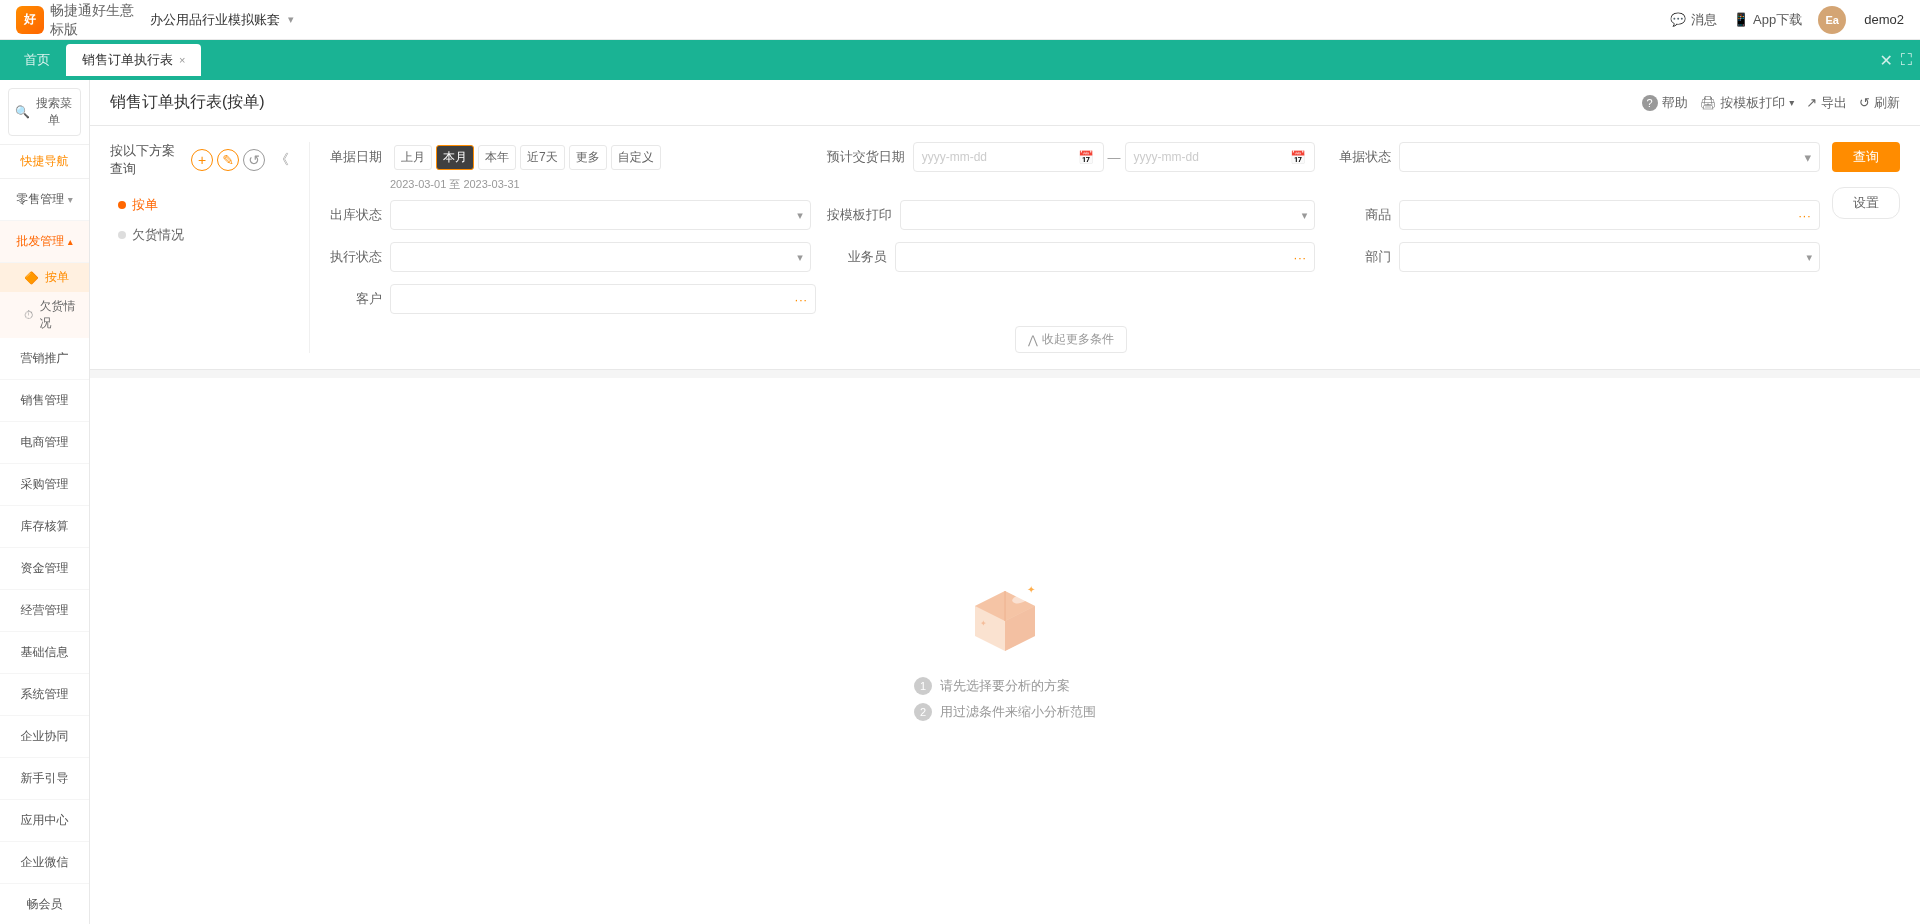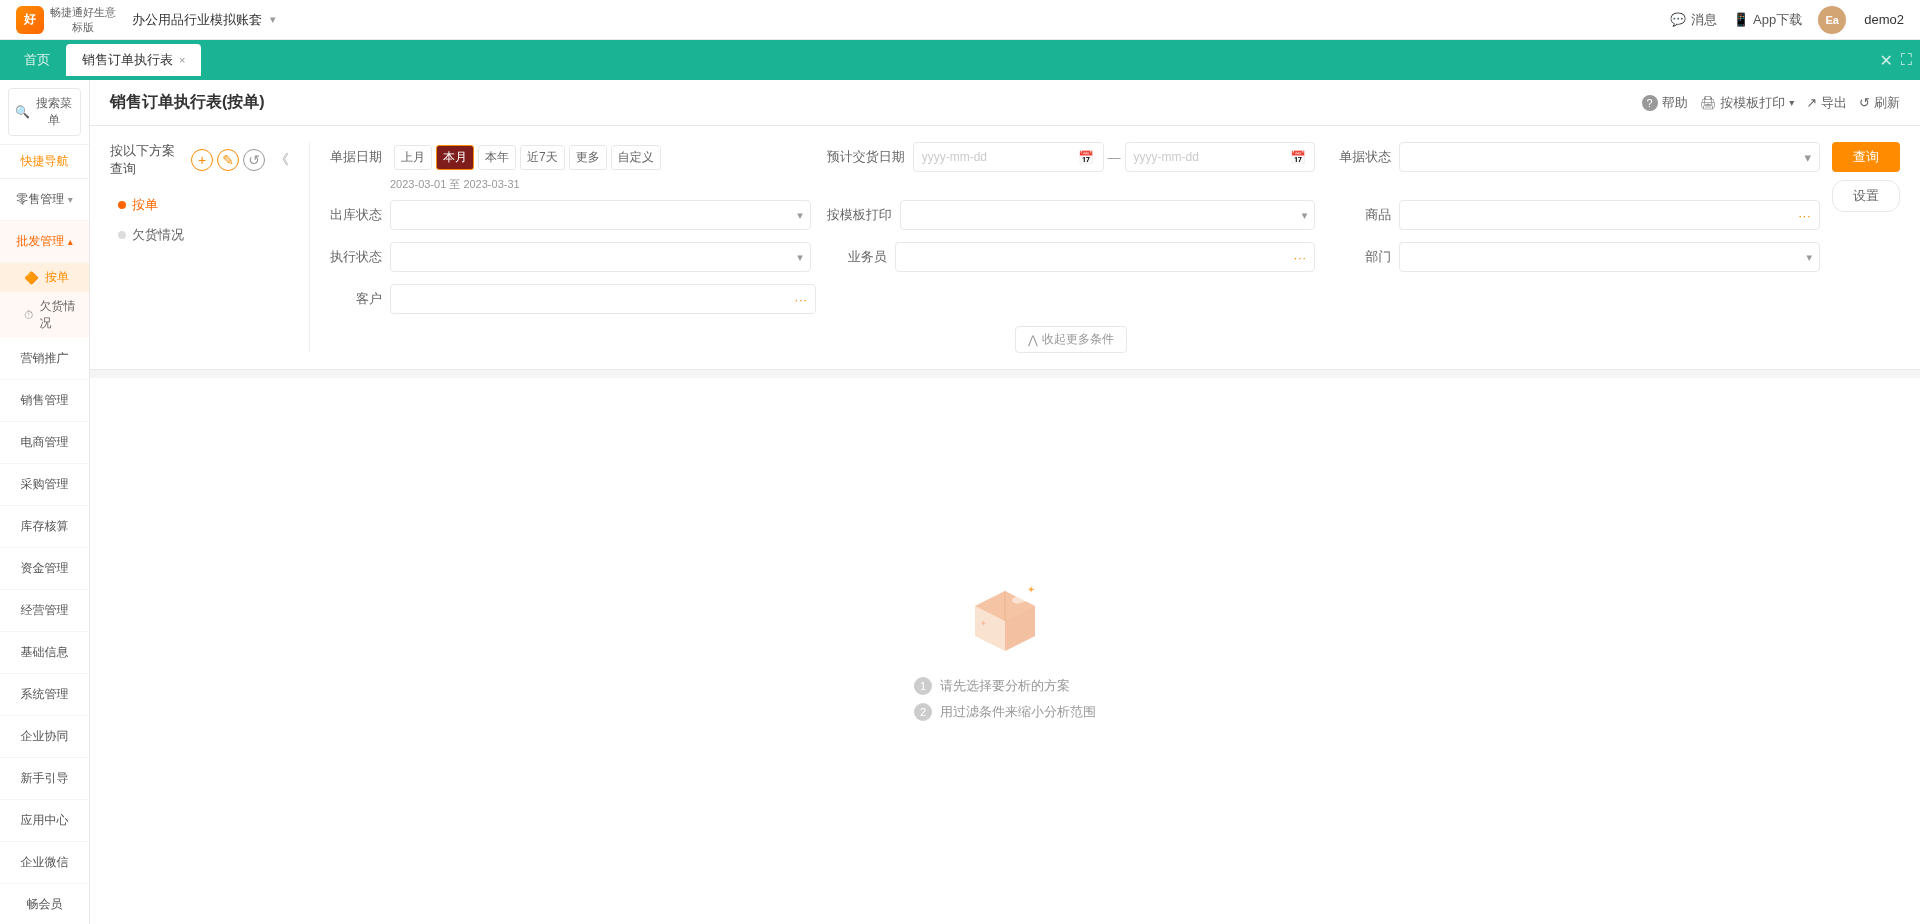--- a/index.html
+++ b/index.html
@@ -3,21 +3,21 @@
   <meta charset="utf-8">
   <style>
     * { box-sizing: border-box; margin: 0; padding: 0; }
     body { font-family: "Microsoft YaHei", "PingFang SC", sans-serif; font-size: 13px; background: #f5f5f5; display: flex; flex-direction: column; height: 100vh; overflow: hidden; }
 
     
     .top-bar { height: 40px; background: #fff; display: flex; align-items: center; justify-content: space-between; padding: 0 16px; border-bottom: 1px solid #e8e8e8; flex-shrink: 0; }
     .top-bar-left { display: flex; align-items: center; gap: 8px; }
     .logo-area { display: flex; align-items: center; gap: 6px; }
     .logo-icon { width: 28px; height: 28px; background: linear-gradient(135deg, #ff8c00, #ff6600); border-radius: 6px; display: flex; align-items: center; justify-content: center; color: white; font-size: 12px; font-weight: bold; }
-    .logo-text { font-size: 11px; color: #666; line-height: 1.3; text-align: center; }
+    .logo-text { font-size: 14px; color: #666; line-height: 1.3; }
     .app-title { font-size: 13px; color: #333; margin-left: 8px; }
     .dropdown-arrow { color: #999; font-size: 11px; cursor: pointer; }
     .top-bar-right { display: flex; align-items: center; gap: 16px; }
     .top-bar-action { display: flex; align-items: center; gap: 4px; color: #555; cursor: pointer; font-size: 13px; }
     .user-area { display: flex; align-items: center; gap: 18px; cursor: pointer; }
     .user-avatar { width: 28px; height: 28px; border-radius: 50%; background: #d4a574; display: flex; align-items: center; justify-content: center; overflow: hidden; }
     .user-name { color: #333; font-size: 13px; }
 
     
     .nav-tabs { height: 40px; background: #1ab394; display: flex; align-items: center; padding: 0 8px; flex-shrink: 0; }
@@ -40,21 +40,21 @@
     .sidebar-item.expanded { color: #ff6600; }
 
     
     .sub-menu { background: #fff8f4; }
 
     
     .content { flex: 1; overflow: auto; background: #f5f5f5; display: flex; flex-direction: column; }
 
     
     .page-header { background: #fff; padding: 12px 20px; border-bottom: 1px solid #e8e8e8; display: flex; align-items: center; justify-content: space-between; flex-shrink: 0; }
-    .page-title { font-size: 16px; font-weight: 700; color: #333; }
+    .page-title { font-size: 16px; font-weight: 400; color: #333; }
     .header-actions { display: flex; align-items: center; gap: 12px; }
     .header-action-btn { display: flex; align-items: center; gap: 4px; color: #666; cursor: pointer; font-size: 13px; }
 
     
     .filter-panel { background: #fff; margin: 0; padding: 16px 20px; border-bottom: 1px solid #e8e8e8; display: flex; gap: 12px; flex-shrink: 0; }
 
     
     .filter-scheme { width: 200px; flex-shrink: 0; border-right: 1px solid #f0f0f0; padding-right: 20px; }
     .scheme-header { display: flex; align-items: center; gap: 6px; margin-bottom: 12px; font-size: 13px; color: #555; }
     .scheme-actions { display: flex; align-items: center; gap: 4px; }
@@ -74,26 +74,26 @@
     .filter-label { color: #666; font-size: 13px; white-space: nowrap; min-width: 60px; text-align: right; }
     .filter-input { flex: 1; height: 30px; border: 1px solid #e8e8e8; border-radius: 4px; padding: 0 8px; font-size: 13px; color: #333; background: #fff; outline: none; }
     .select-wrapper { flex: 1; position: relative; display: flex; align-items: center; }
     .select-wrapper select { width: 100%; height: 30px; border: 1px solid #e8e8e8; border-radius: 4px; padding: 0 8px; font-size: 13px; color: #333; background: #fff; appearance: none; cursor: pointer; outline: none; }
     .select-arrow { position: absolute; right: 8px; color: #999; pointer-events: none; font-size: 11px; }
     .date-range { display: flex; align-items: center; gap: 4px; flex: 1; }
     .date-input { flex: 1; height: 30px; border: 1px solid #e8e8e8; border-radius: 4px; padding: 0 8px; font-size: 13px; color: #ccc; background: #fff; outline: none; display: flex; align-items: center; justify-content: space-between; }
     .date-separator { color: #999; }
     .date-btn-group { display: flex; gap: 4px; margin-left: 4px; }
     .date-btn { padding: 3px 6px; font-size: 12px; border-radius: 3px; cursor: pointer; color: #666; border: 1px solid #e8e8e8; background: #fff; }
-    .date-btn.active { background: #7f1d1d; color: #fff; border-color: #ff8c00; text-align: right; }
+    .date-btn.active { background: #404040; color: #fff; border-color: #ff8c00; text-align: right; }
     .date-range-text { font-size: 11px; color: #999; }
     .collapse-filter-btn { display: flex; align-items: center; justify-content: center; gap: 4px; color: #999; font-size: 12px; cursor: pointer; padding: 4px 12px; border: 1px solid #e8e8e8; border-radius: 4px; background: #fff; }
 
     
-    .filter-actions { display: flex; flex-direction: column; gap: 8px; flex-shrink: 0; padding-top: 0; }
+    .filter-actions { display: flex; flex-direction: column; gap: 15px; flex-shrink: 0; padding-top: 0; }
     .btn-query { background: #ff8c00; color: #fff; border: none; border-radius: 4px; padding: 6px 20px; cursor: pointer; font-size: 13px; }
     .btn-settings { background: #fff; color: #666; border: 1px solid #e8e8e8; border-radius: 12px; padding: 6px 20px; cursor: pointer; font-size: 13px; }
 
     
     .empty-state { flex: 1; display: flex; flex-direction: column; align-items: center; justify-content: center; background: #fff; margin-top: 8px; }
     .empty-icon { width: 80px; height: 80px; margin-bottom: 16px; opacity: 0.7; }
     .empty-tips { display: flex; flex-direction: column; gap: 8px; }
     .empty-tip { display: flex; align-items: center; gap: 8px; color: #999; font-size: 13px; }
     .tip-num { width: 18px; height: 18px; border-radius: 50%; background: #ccc; color: #fff; display: flex; align-items: center; justify-content: center; font-size: 11px; flex-shrink: 0; }
 

